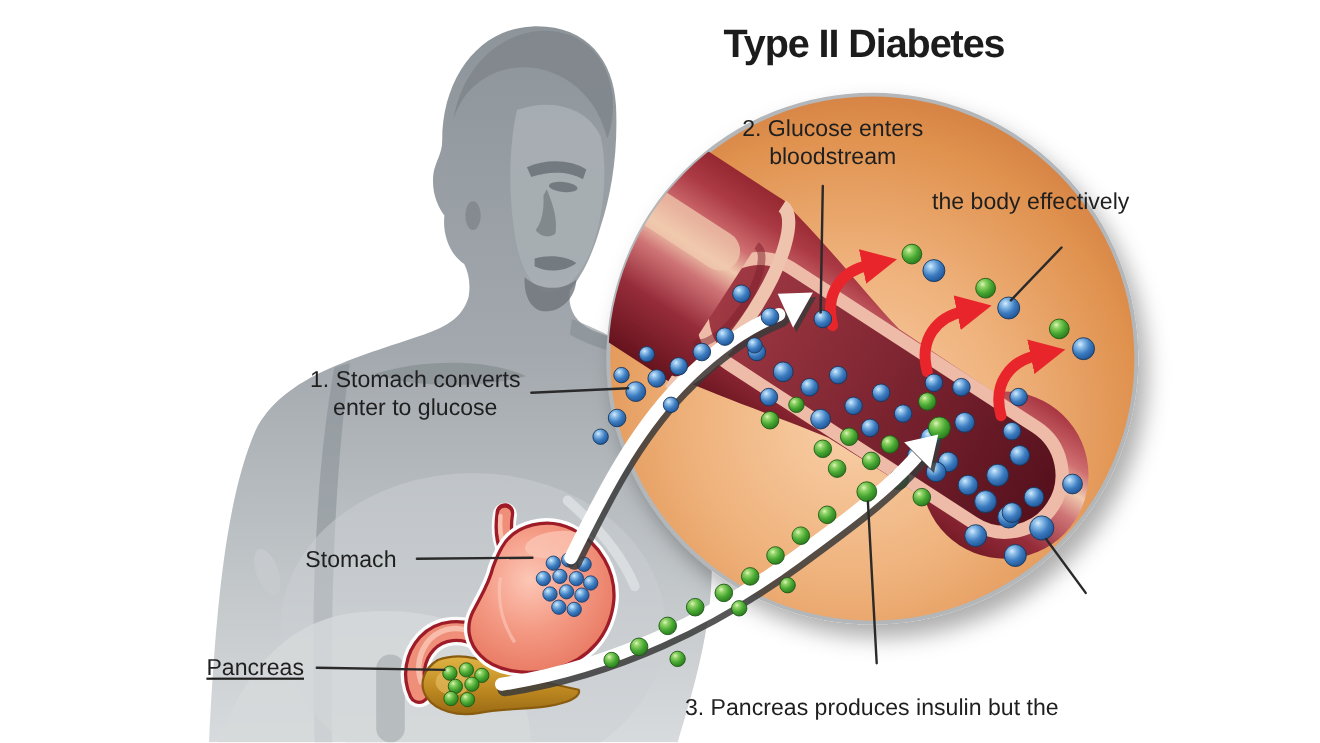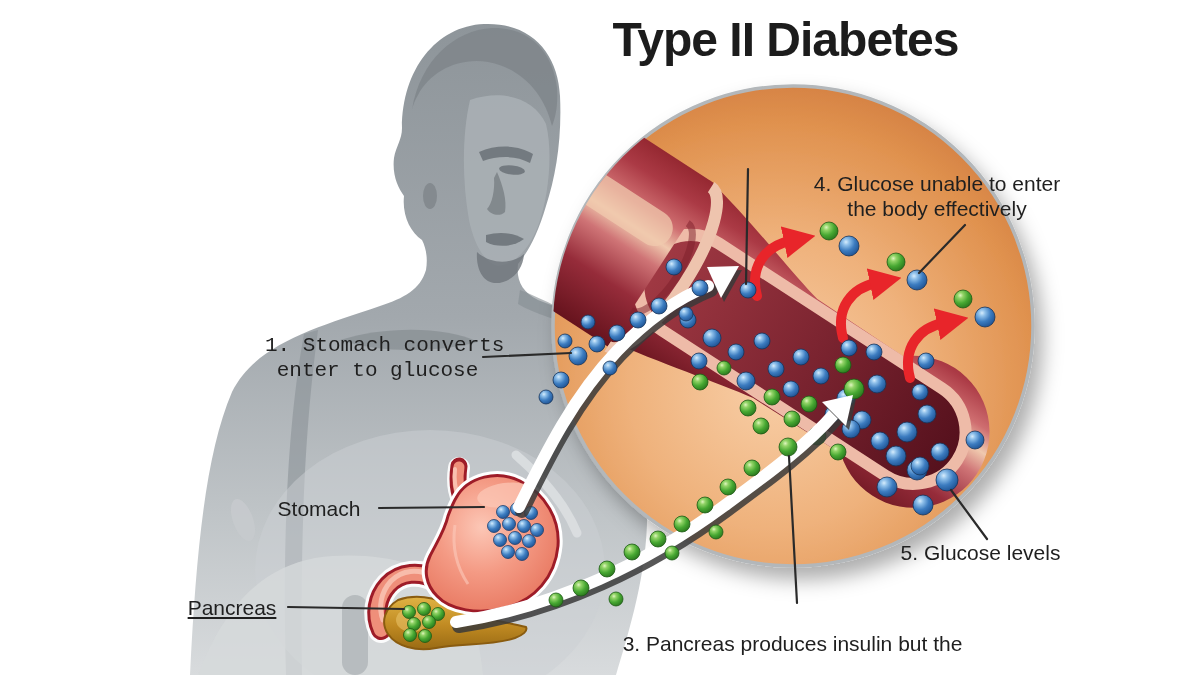--- a/index.html
+++ b/index.html
@@ -10,29 +10,29 @@
   }
   html,body{margin:0;padding:0;background:#fff;}
   .stage{
     position:relative;width:1200px;height:675px;overflow:hidden;
     background:var(--background);
     font-family:"Liberation Sans","DejaVu Sans",sans-serif;
   }
   .stage svg{position:absolute;left:0;top:0;}
   .title{
     position:absolute;left:558px;top:14px;width:455px;
-    text-align:center;font-size:48px;line-height:52px;font-weight:700;
+    text-align:center;font-size:36px;line-height:52px;font-weight:700;
     letter-spacing:-1px;color:var(--title-text);
   }
   .label{
     position:absolute;text-align:center;
     font-size:21px;line-height:25px;color:var(--label-text);
   }
   .label div{white-space:nowrap;}
-  .l-step1{left:265px;top:333px;width:225px;font-family:Liberation Mono, monospace;}
+  .l-step1{left:265px;top:333px;width:225px;}
   .l-step2{left:648px;top:105px;width:218px;}
   .l-step3{left:605px;top:631px;width:375px;}
   .l-step4{left:807px;top:171px;width:260px;}
   .l-step5{left:878px;top:540px;width:205px;}
   .l-stomach{left:259px;top:496px;width:120px;}
   .l-pancreas{left:172px;top:595px;width:120px;text-decoration:underline;}
 </style>
 </head>
 <body>
 
@@ -322,26 +322,28 @@
     <path d="M 288,607 L 404,609"></path>
   </g>
 </svg>
 
 <div class="title">Type II Diabetes</div>
 
 <div class="label l-step1">
   <div>1. Stomach converts</div>
   <div>enter to glucose</div>
 </div>
+<div class="label l-step2">
+  <div>2. Glucose enters</div>
+  <div>bloodstream</div>
+</div>
 <div class="label l-step3">
   <div>3. Pancreas produces insulin but the</div>
 </div>
 <div class="label l-step4">
-  <div>4. Glucose unable to enter</div>
   <div>the body effectively</div>
 </div>
 <div class="label l-step5">
-  <div>5. Glucose levels</div>
 </div>
 <div class="label l-stomach">Stomach</div>
 <div class="label l-pancreas">Pancreas</div>
 
 </div>
 
 </body></html>

